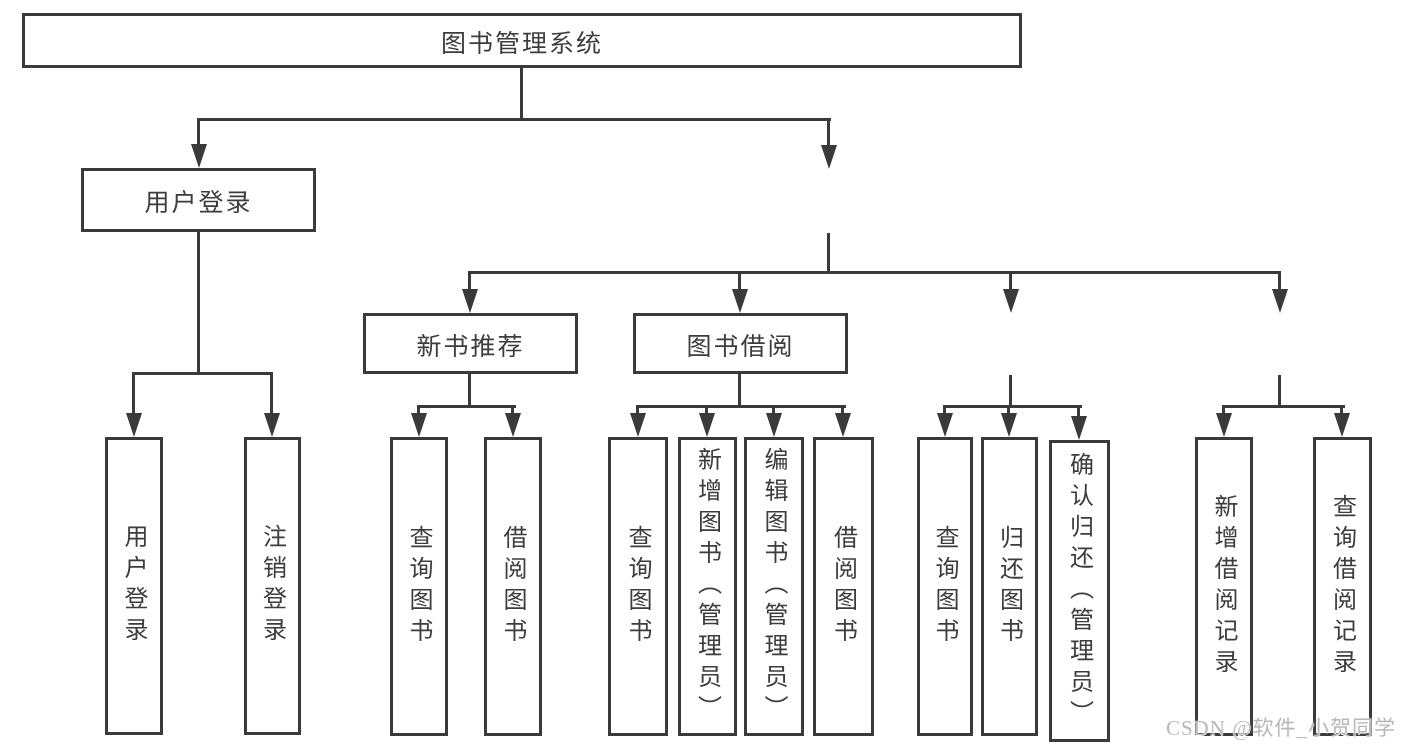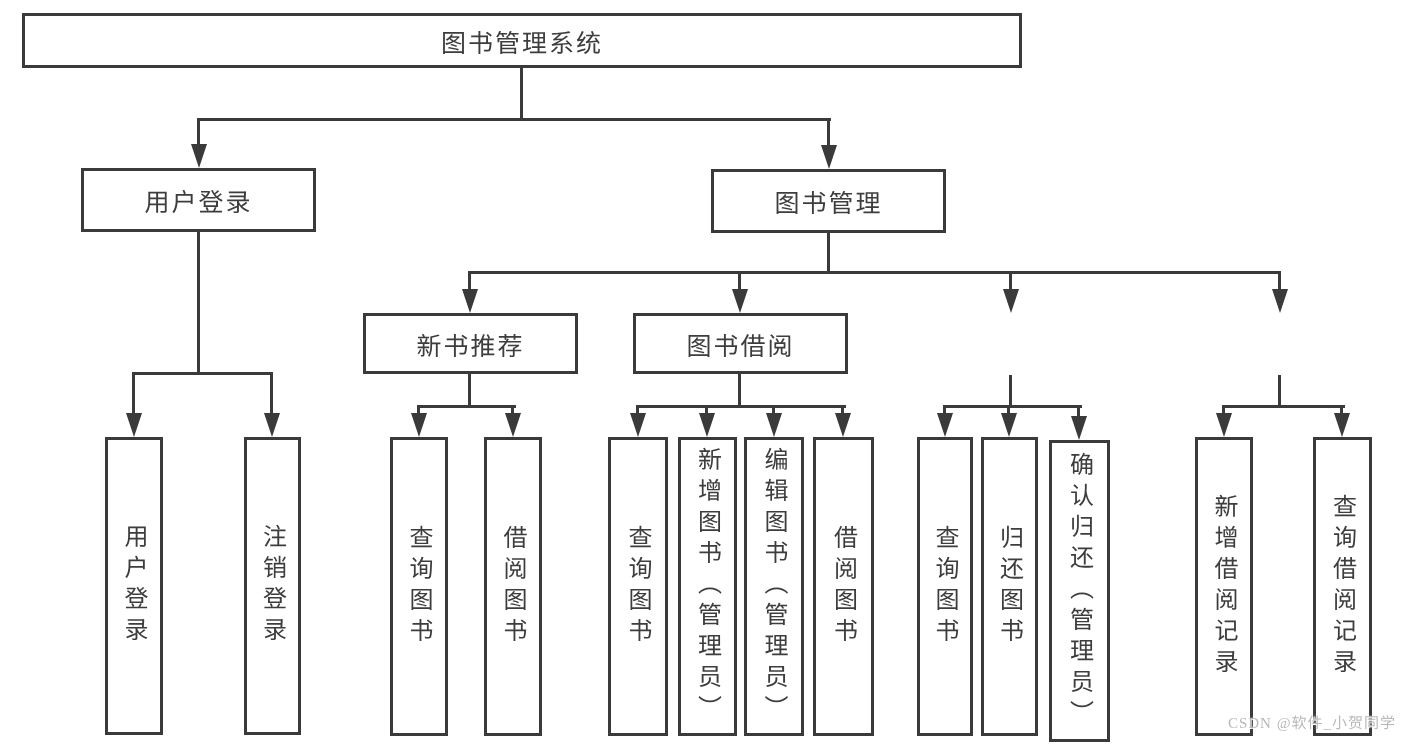--- a/index.html
+++ b/index.html
@@ -24,21 +24,21 @@
     font-size:24px;letter-spacing:7px;line-height:1;white-space:nowrap;
   }
   .line{position:absolute;background:var(--line);}
   .arr{
     position:absolute;width:0;height:0;
     border-left:8px solid transparent;border-right:8px solid transparent;
     border-top:24px solid var(--line);
   }
   .watermark{
     position:absolute;right:28px;top:711px;z-index:5;
-    font-size:15px;color:var(--wm);letter-spacing:1px;
+    font-size:21px;color:var(--wm);letter-spacing:1px;
     text-shadow:0 0 2px #fff,0 1px 0 #fff;white-space:nowrap;
   }
 </style>
 </head>
 <body>
 
 <div class="canvas">
 
   <div class="line" style="left:520px;top:68px;width:3px;height:50px;"></div>
   <div class="line" style="left:197px;top:118px;width:634px;height:3px;"></div>
@@ -99,23 +99,20 @@
   <div class="arr" style="left:1216px;top:413px;"></div>
   <div class="arr" style="left:1334px;top:413px;"></div>
 
   <div class="box" style="left:22px;top:13px;width:1000px;height:55px;">
     <span class="hlabel">图书管理系统</span>
   </div>
 
   <div class="box" style="left:81px;top:168px;width:235px;height:64px;">
     <span class="hlabel">用户登录</span>
   </div>
-  <div class="box" style="left:711px;top:169px;width:235px;height:64px;">
-    <span class="hlabel">图书管理</span>
-  </div>
 
   <div class="box" style="left:633px;top:313px;width:215px;height:61px;">
     <span class="hlabel">图书借阅</span>
   </div>
   <div class="box" style="left:363px;top:313px;width:215px;height:61px;">
     <span class="hlabel">新书推荐</span>
   </div>
 
   <div class="box" style="left:105px;top:437px;width:58px;height:298px;">
     <span class="vlabel">用户登录</span>

